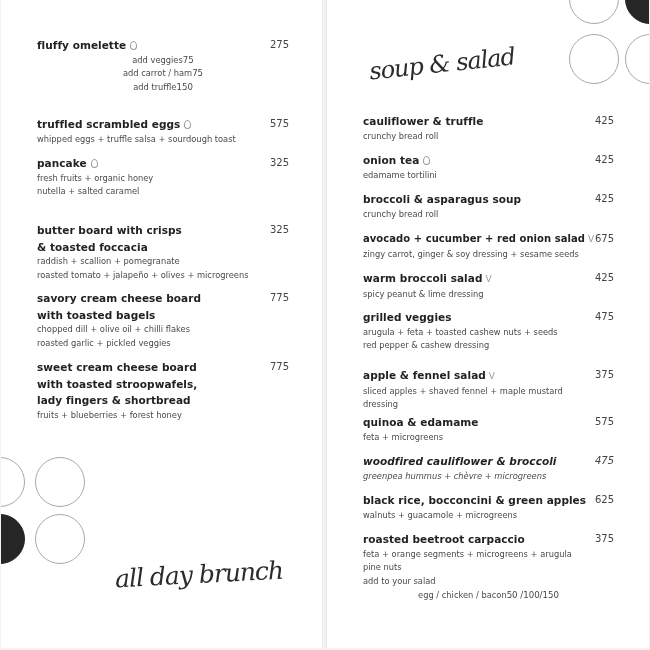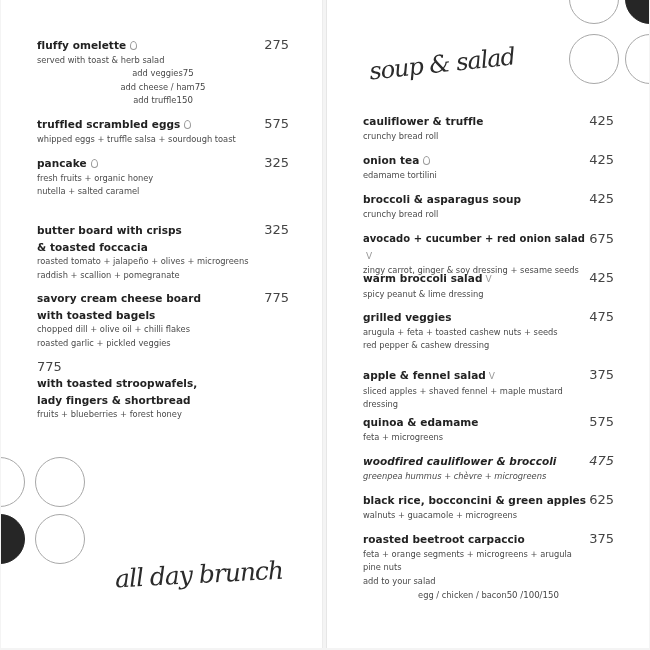--- a/index.html
+++ b/index.html
@@ -9,21 +9,21 @@
     .page { position: absolute; top: 0; height: 648px; background: #fff; overflow: hidden; }
     .page-left { left: 1px; width: 322px; border-right: 1px solid #ececec; }
     .page-right { left: 326px; width: 323px; border-left: 1px solid #e6e6e6; }
 
     .circle { position: absolute; width: 50px; height: 50px; border-radius: 50%; border: 1.3px solid #a8a8a8; background: #fff; }
     .circle.filled { background: #262626; border-color: #262626; }
 
     .item { position: absolute; }
     .item .head { display: flex; justify-content: space-between; align-items: flex-start; }
     .item .name { font-size: 10.5px; font-weight: bold; color: #222; line-height: 16.5px; letter-spacing: 0.05px; }
-    .item .price { font-size: 13px; color: #444; line-height: 16px; text-align: right; }
+    .item .price { font-size: 10px; color: #444; line-height: 16px; text-align: right; }
     .item .desc { font-size: 8.3px; color: #4a4a4a; line-height: 13.5px; }
     .item .row { display: flex; justify-content: center; font-size: 8.3px; color: #4a4a4a; line-height: 13.5px; }
     .item .row .rp { font-size: 8.6px; color: #444; }
 
     .icon-egg { display: inline-block; width: 7px; height: 9px; border: 1px solid #999; border-radius: 50% 50% 50% 50% / 58% 58% 42% 42%; vertical-align: -1px; margin-left: 4px; }
     .icon-v { display: inline-block; font-size: 9px; font-weight: normal; color: #999; margin-left: 3px; font-family: "DejaVu Sans", sans-serif; }
 
     .script-title { position: absolute; font-family: "DejaVu Serif", serif; font-style: italic; color: #2b2b2b; font-weight: normal; }
     .left-col { left: 36px; width: 252px; }
     .right-col { left: 36px; width: 251px; }
@@ -31,27 +31,26 @@
 </head>
 <body>
 
 <div class="page page-left">
 
   <div class="item left-col" style="top:37px;">
     <div class="head">
       <span class="name"><span>fluffy omelette</span><span class="icon-egg"></span></span>
       <span class="price">275</span>
     </div>
-    <div class="desc">served with toast &amp; herb salad</div>
     <div class="row">
         <span>add veggies</span>
         <span class="rp">75</span>
       </div>
     <div class="row">
-        <span>add cheese / ham</span>
+        <span>add carrot / ham</span>
         <span class="rp">75</span>
       </div>
     <div class="row">
         <span>add truffle</span>
         <span class="rp">150</span>
       </div>
   </div>
 
   <div class="item left-col" style="top:116px;">
     <div class="head">
@@ -69,36 +68,37 @@
     <div class="desc">fresh fruits + organic honey</div>
     <div class="desc">nutella + salted caramel</div>
   </div>
 
   <div class="item left-col" style="top:222px;">
     <div class="head">
       <span class="name">butter board with crisps</span>
       <span class="price">325</span>
     </div>
     <div class="name">&amp; toasted foccacia</div>
+    <div class="desc">raddish + scallion + pomegranate</div>
     <div class="desc">roasted tomato + jalapeño + olives + microgreens</div>
-    <div class="desc">raddish + scallion + pomegranate</div>
   </div>
 
   <div class="item left-col" style="top:290px;">
     <div class="head">
       <span class="name">savory cream cheese board</span>
       <span class="price">775</span>
     </div>
     <div class="name">with toasted bagels</div>
     <div class="desc">chopped dill + olive oil + chilli flakes</div>
     <div class="desc">roasted garlic + pickled veggies</div>
   </div>
 
   <div class="item left-col" style="top:359px;">
     <div class="head">
+      <span class="name">sweet cream cheese board</span>
       <span class="price">775</span>
     </div>
     <div class="name">with toasted stroopwafels,</div>
     <div class="name">lady fingers &amp; shortbread</div>
     <div class="desc">fruits + blueberries +  forest honey</div>
   </div>
 
   <div class="circle" style="left:-26px; top:457px;"></div>
   <div class="circle" style="left:34px; top:457px;"></div>
   <div class="circle filled" style="left:-26px; top:514px;"></div>

